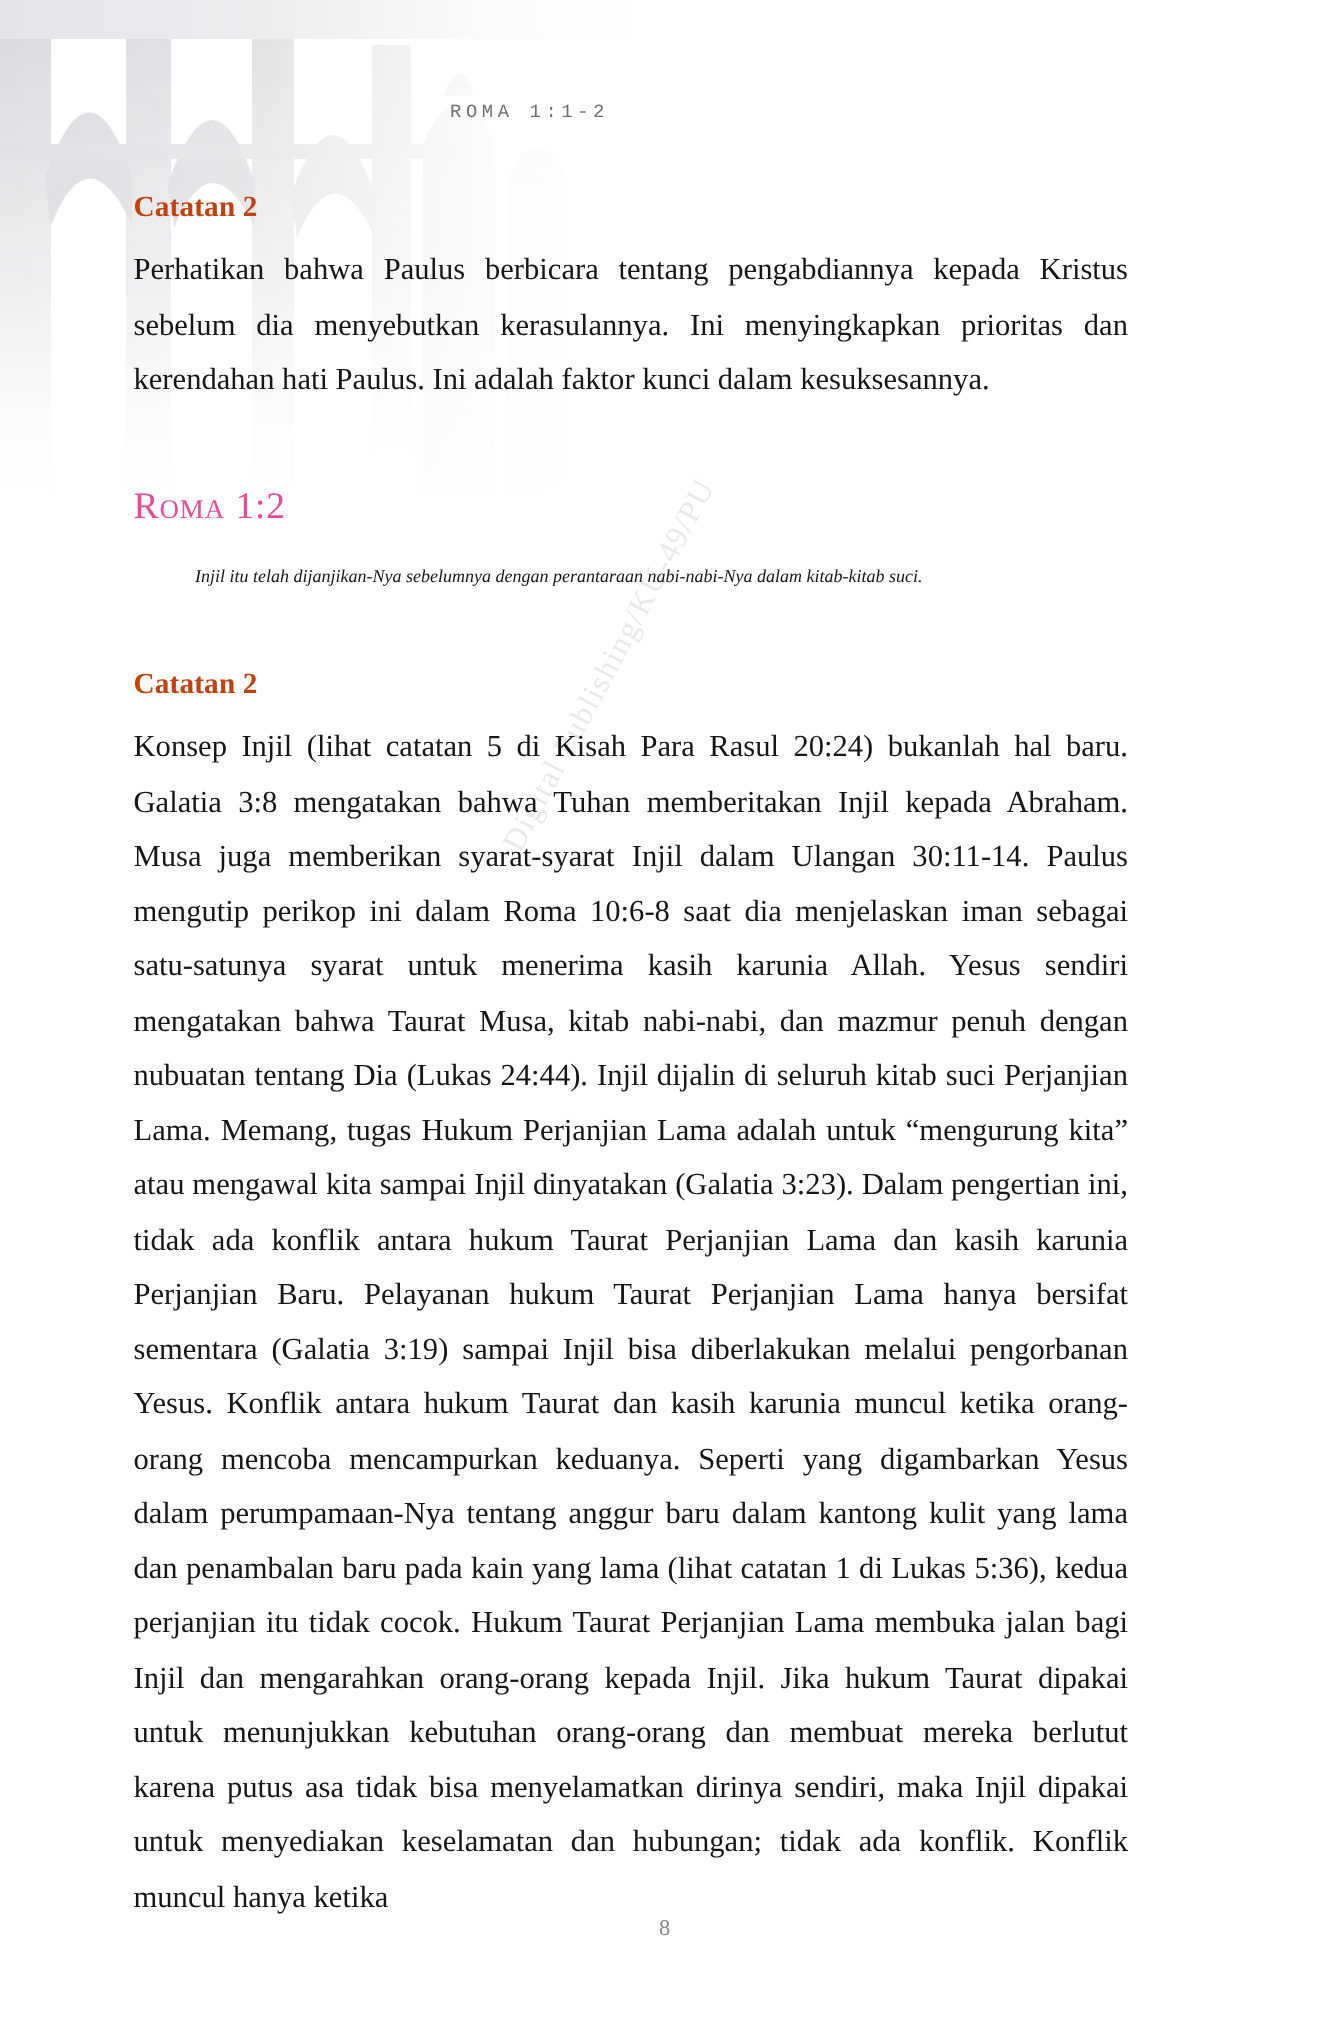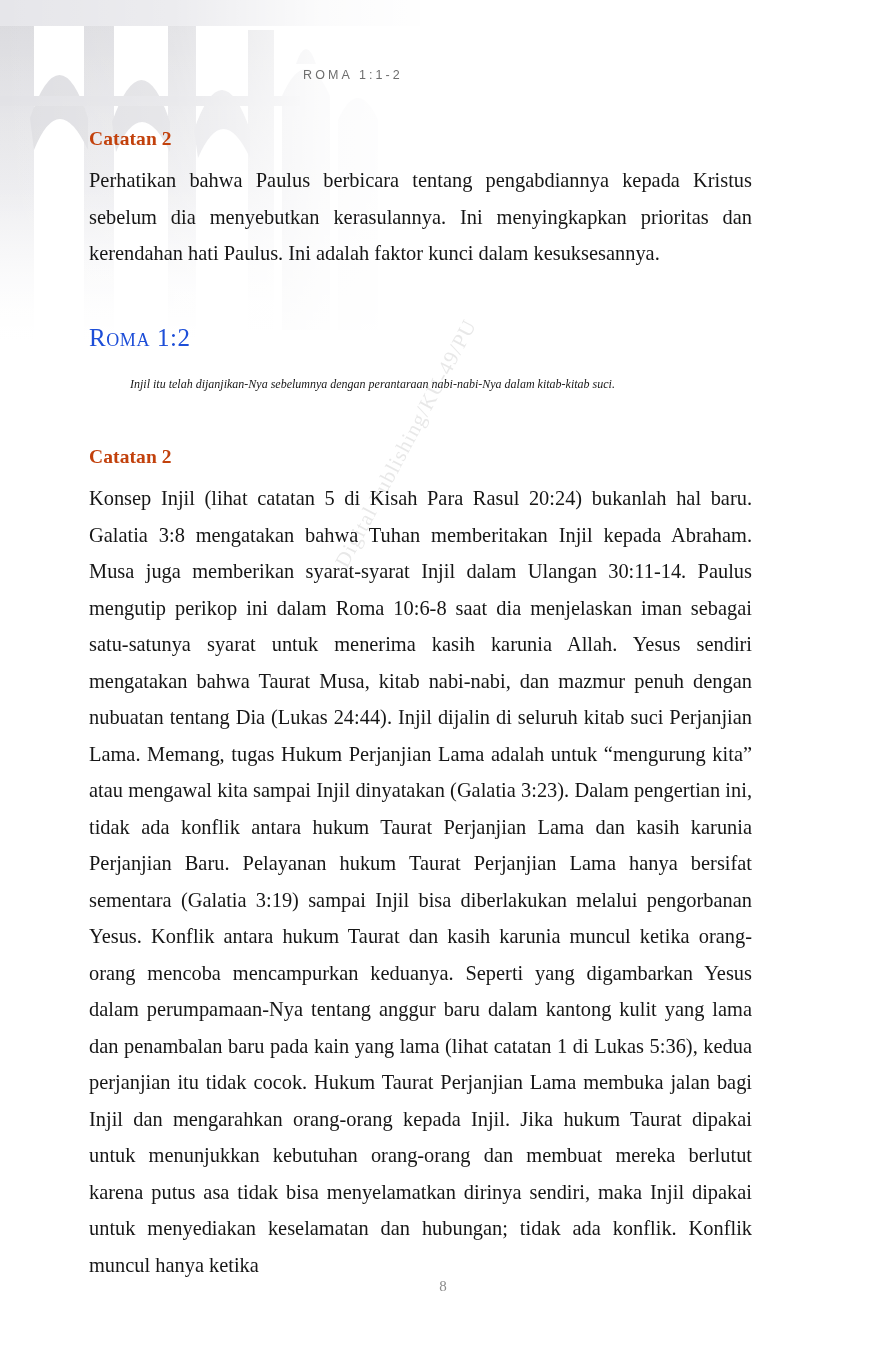--- a/index.html
+++ b/index.html
@@ -65,21 +65,21 @@
     position: relative;
     z-index: 2;
   }
 
   .running-head {
     position: absolute;
     left: 0;
     top: 68px;
     width: 706px;
     text-align: center;
-    font-family: Liberation Sans, sans-serif;
+    font-family: Liberation Mono, monospace;
     font-size: 12.5px;
     letter-spacing: 3.1px;
     color: #6d6d6d;
   }
 
   .textblock {
     position: absolute;
     left: 89px;
     top: 128px;
     width: 680px;
@@ -104,21 +104,21 @@
     hyphens: none;
     font-family: "Liberation Serif", serif;
   }
 
   h2.verse-head {
     margin: 52px 0 0 0;
     font-size: 25px;
     font-weight: normal;
     font-variant: small-caps;
     letter-spacing: 0.6px;
-    color: #1d4ed8;
+    color: #ec4899;
     font-family: "Liberation Serif", serif;
   }
 
   p.verse {
     margin: 14px 0 0 41px;
     font-size: 12px;
     line-height: 36.5px;
     font-style: italic;
     color: #161616;
     text-align: left;

